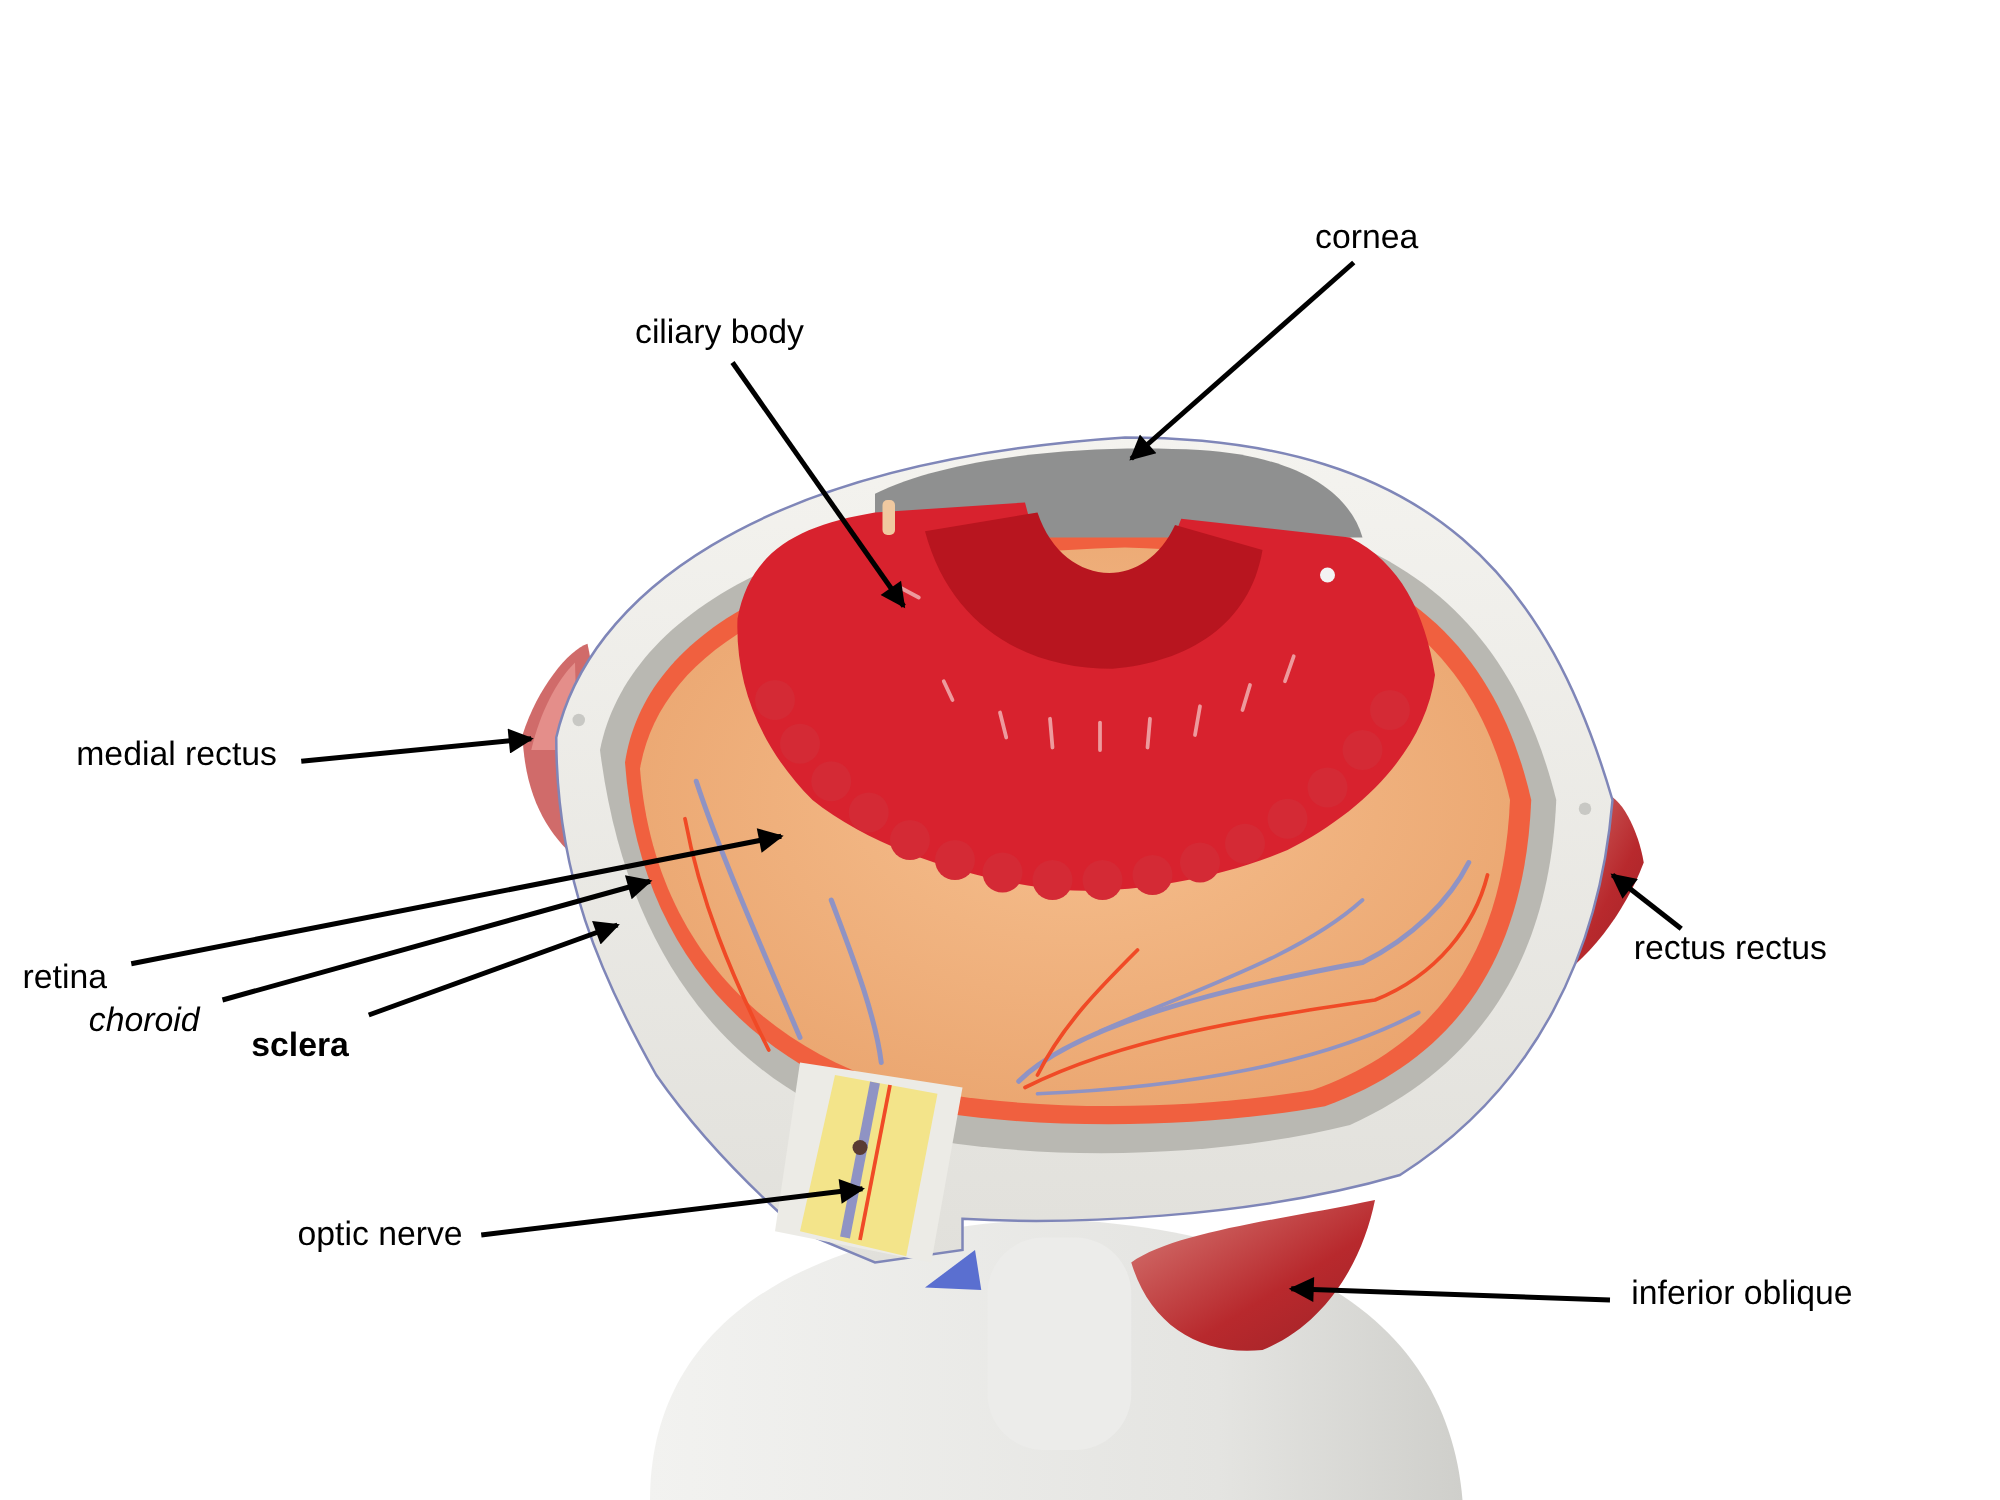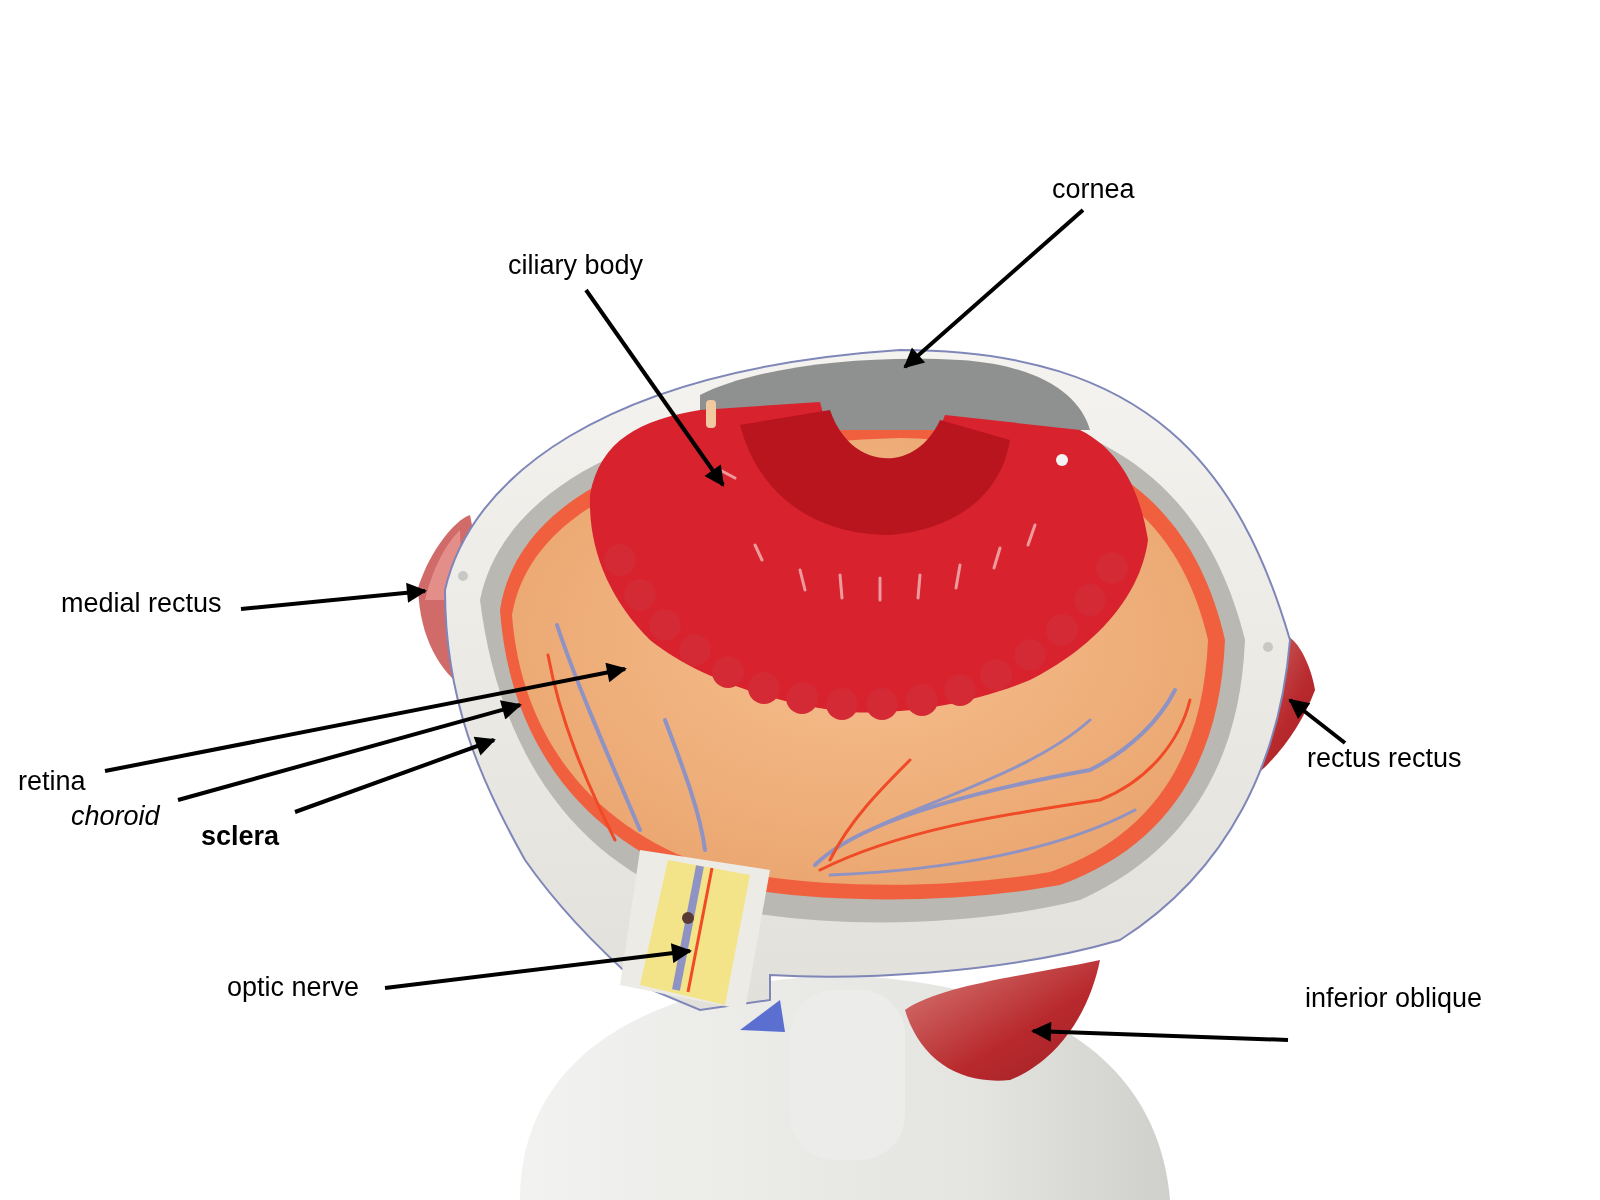--- a/index.html
+++ b/index.html
@@ -148,15 +148,15 @@
   </svg>
 
   
   <div class="label" style="left:1052px;top:176px;">cornea</div>
   <div class="label" style="left:508px;top:252px;">ciliary body</div>
   <div class="label" style="left:61px;top:590px;text-align:center;">medial rectus</div>
   <div class="label" style="left:18px;top:768px;">retina</div>
   <div class="label" style="left:71px;top:803px;font-style:italic;">choroid</div>
   <div class="label" style="left:201px;top:823px;font-weight:bold;">sclera</div>
   <div class="label" style="left:1307px;top:745px;">rectus rectus</div>
-  <div class="label" style="left:227px;top:974px;">optic nerve</div>
-  <div class="label" style="left:1305px;top:985px;">inferior oblique</div>
+  <div class="label" style="left:238px;top:974px;">optic nerve</div>
+  <div class="label" style="left:1305px;top:1021px;">inferior oblique</div>
 </div>
 
 </body></html>

